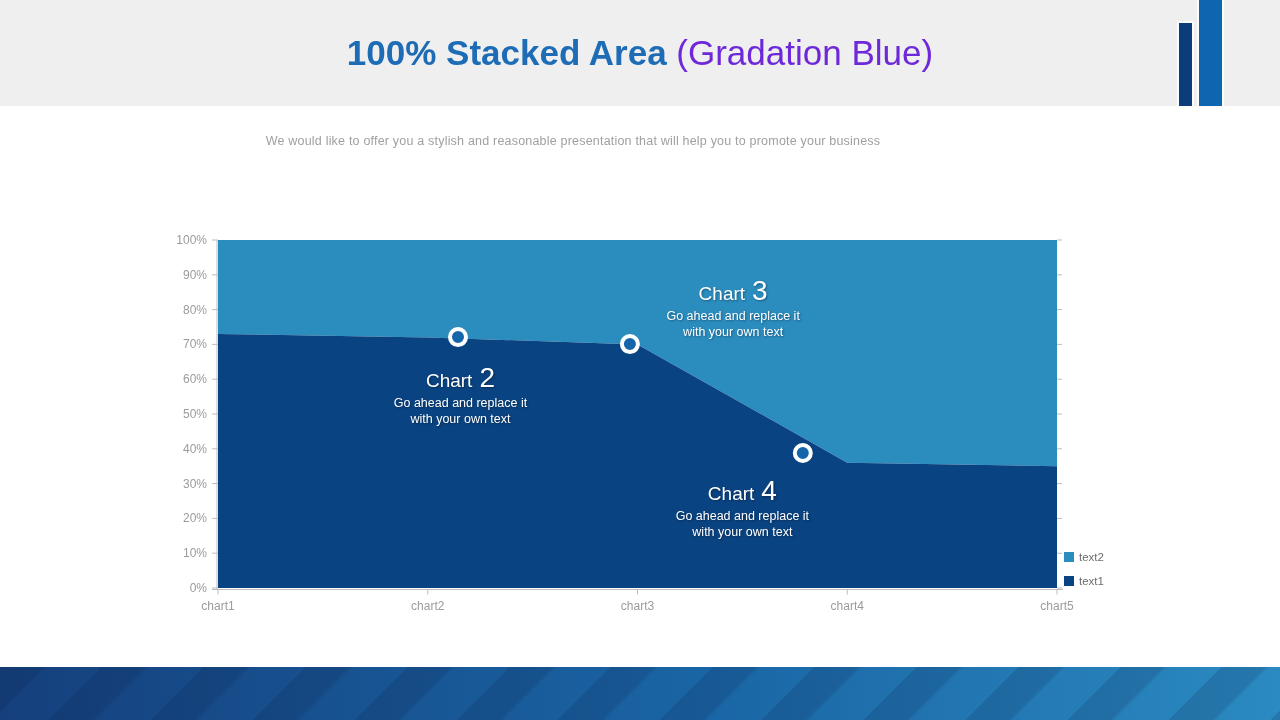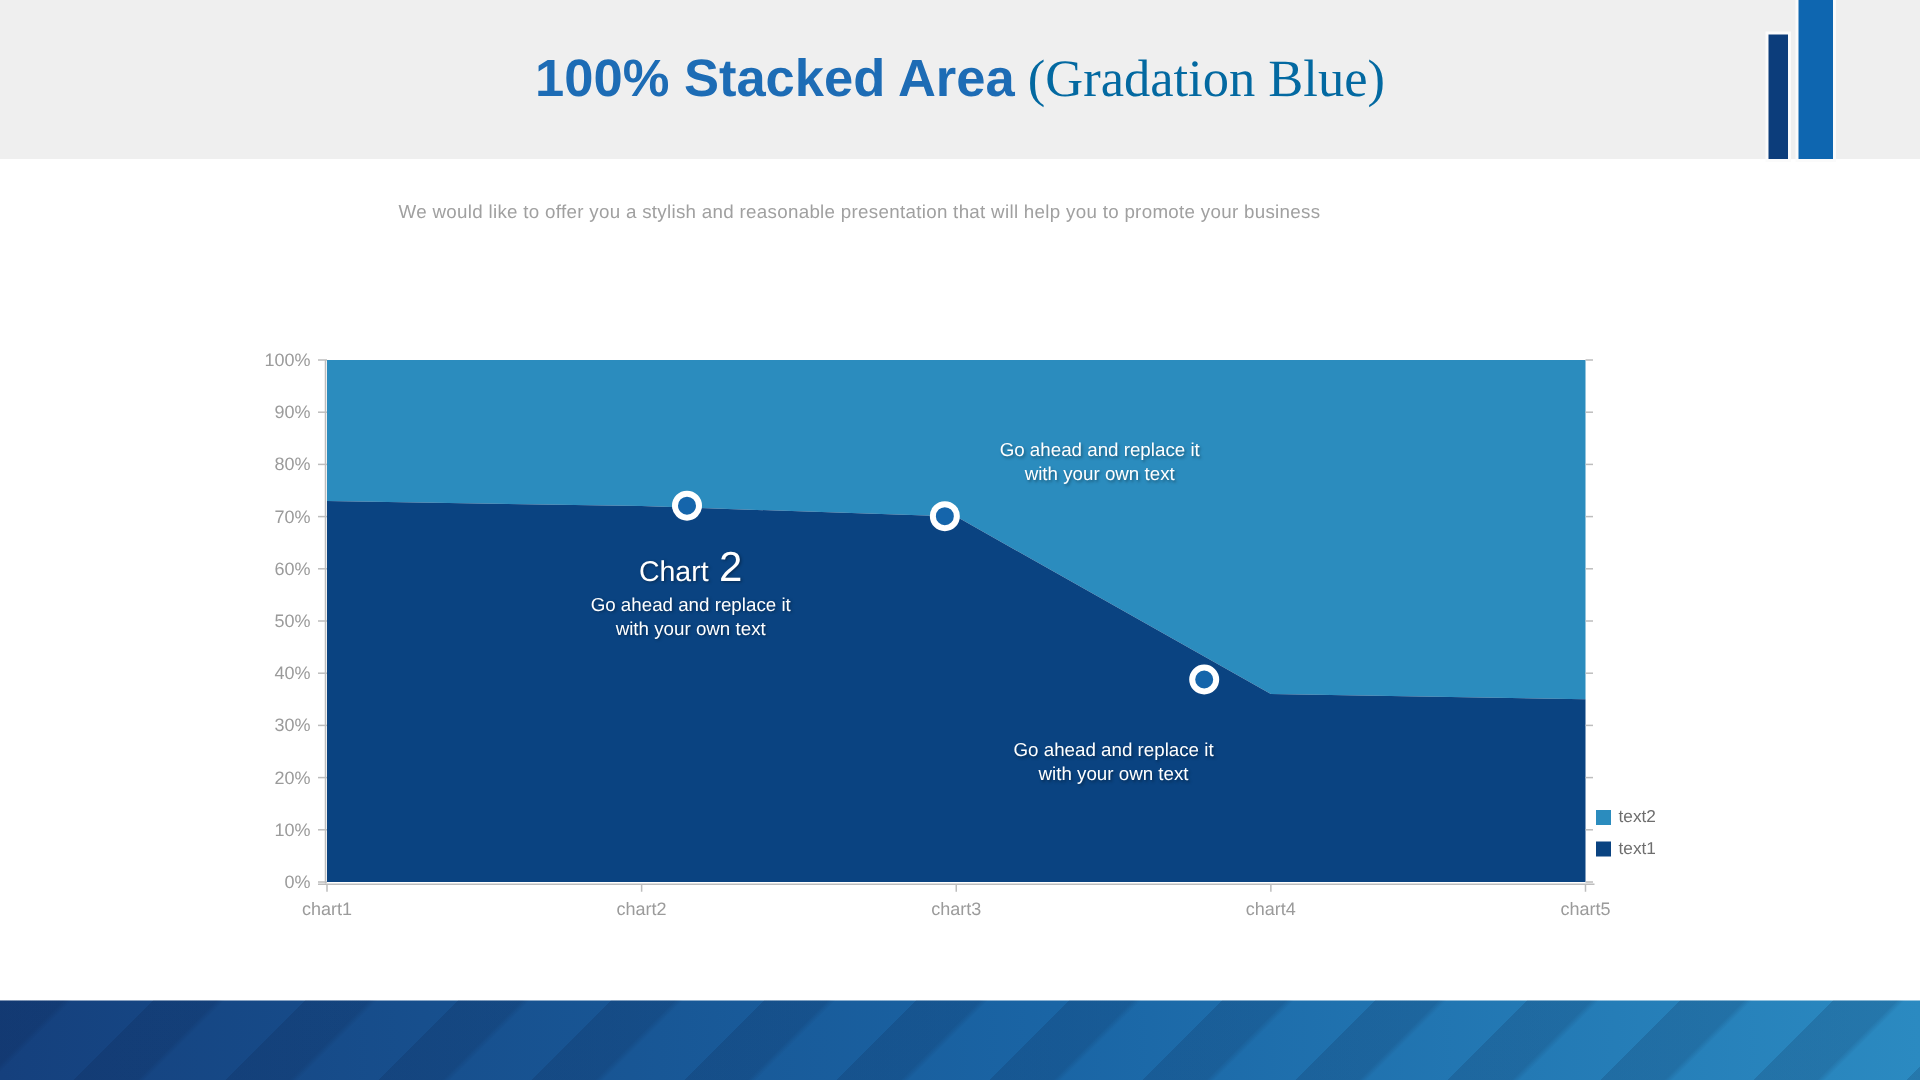--- a/index.html
+++ b/index.html
@@ -4,41 +4,41 @@
 <style>
   html,body{margin:0;padding:0;background:#ffffff;}
   body{font-family:"Liberation Sans", sans-serif;}
   .slide{position:relative;width:1280px;height:720px;overflow:hidden;background:#ffffff;}
 
   
   .header{position:absolute;left:0;top:0;width:1280px;height:106px;background:#efefef;}
   .title-wrap{position:absolute;left:0;top:0;width:1280px;height:106px;
     display:flex;align-items:center;justify-content:center;white-space:pre;}
   .title-bold{font-size:35px;font-weight:700;color:#1d6cb5;letter-spacing:0px;}
-  .title-light{font-size:35px;font-weight:400;color:#0369a1;font-family:Liberation Serif, serif;}
+  .title-light{font-size:35px;font-weight:400;color:#6d28d9;}
   .deco-bar{position:absolute;box-shadow:0 0 0 2px #fbfbfb;}
   .deco-bar.dark{left:1179px;top:23px;width:13px;height:83px;background:#0c3d7b;}
   .deco-bar.blue{left:1199px;top:0px;width:23px;height:106px;background:#0e66b0;}
 
   
   .subtitle{position:absolute;left:0;top:134px;width:1146px;text-align:center;
     font-size:12.5px;color:#a0a0a0;letter-spacing:.2px;}
 
   
   .chart-svg{position:absolute;left:0;top:0;width:1280px;height:720px;}
 
   .chart-callout{position:absolute;transform:translate(-50%,-50%);text-align:center;color:#ffffff;
     text-shadow:1px 1px 2px rgba(0,0,0,.35);pointer-events:none;white-space:nowrap;}
   .callout-title{font-size:19px;font-weight:400;}
   .callout-title .num{font-size:28px;margin-left:7px;}
   .callout-desc{margin-top:1px;font-size:12.5px;line-height:1.3;font-weight:400;}
 
   
   .legend{position:absolute;left:1064px;top:539px;}
-  .legend-row{display:flex;align-items:center;margin-bottom:9px;}
+  .legend-row{display:flex;align-items:center;margin-bottom:9px;margin-top:12px;}
   .legend-swatch{width:10px;height:10px;margin-right:5px;flex:none;}
   .legend-label{font-size:11.5px;color:#6e6e6e;}
 
   
   .banner{position:absolute;left:0;top:667px;width:1280px;height:53px;
     background:
       repeating-linear-gradient(135deg, rgba(8,24,60,.16) 0px, rgba(8,24,60,.16) 30px, rgba(8,24,60,0) 34px, rgba(8,24,60,0) 72px),
       linear-gradient(90deg,#15407d 0%, #1a65a5 55%, #2b8ac1 100%);}
 </style>
 </head>
@@ -113,24 +113,26 @@
         <circle cx="802.8" cy="453.0" r="8" fill="#1565ab" stroke="#ffffff" stroke-width="4"></circle>
       </g>
   </svg>
 
   <div class="chart-callout" id="callout-0" style="left: 460.471px; top: 394.86px;">
     <div class="callout-title"><span>Chart</span><span class="num">2</span></div>
     <div class="callout-desc"><span>Go ahead and replace it</span><br><span>with your own text</span></div>
   </div>
 
   <div class="chart-callout" id="callout-1" style="left: 733.146px; top: 307.86px;">
+    <div class="callout-title"><span>Chart</span><span class="num">3</span></div>
     <div class="callout-desc"><span>Go ahead and replace it</span><br><span>with your own text</span></div>
   </div>
 
   <div class="chart-callout" id="callout-2" style="left: 742.375px; top: 507.96px;">
+    <div class="callout-title"><span>Chart</span><span class="num">4</span></div>
     <div class="callout-desc"><span>Go ahead and replace it</span><br><span>with your own text</span></div>
   </div>
 
   <div class="legend">
     <div class="legend-row">
       <span class="legend-swatch" id="swatch-0" style="background: rgb(43, 140, 190);"></span>
       <span class="legend-label">text2</span>
     </div>
     <div class="legend-row">
       <span class="legend-swatch" id="swatch-1" style="background: rgb(10, 67, 129);"></span>

